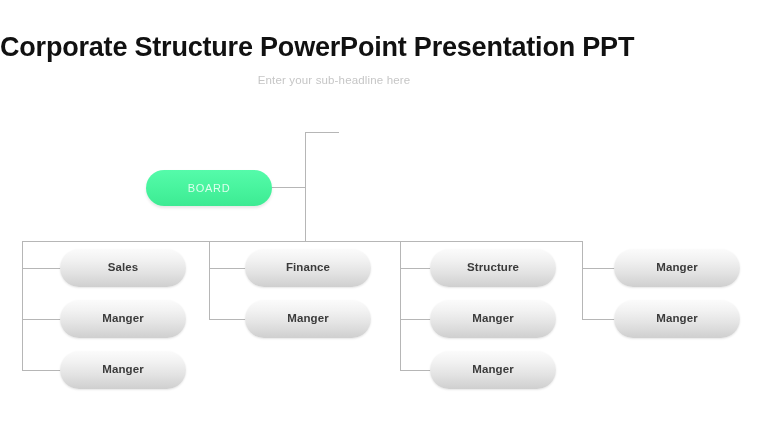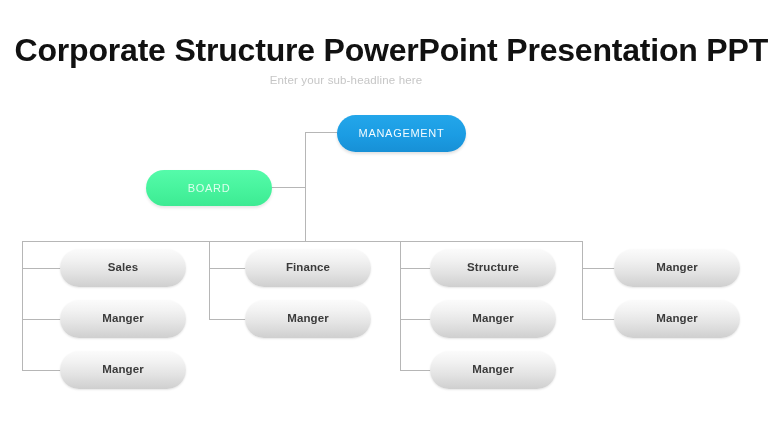--- a/index.html
+++ b/index.html
@@ -5,26 +5,26 @@
   html,body{margin:0;padding:0;}
   body{
     width:768px;height:432px;background:#ffffff;
     font-family:"Liberation Sans",sans-serif;
     overflow:hidden;position:relative;
   }
   #stage{position:absolute;inset:0;width:768px;height:432px;}
 
   
   .title{
-    position:absolute;left:0;top:32px;width:768px;text-align:right;
-    font-size:32px;font-weight:bold;color:#111111;letter-spacing:-.2px;
+    position:absolute;left:0;top:32px;width:768px;text-align:left;
+    font-size:27px;font-weight:bold;color:#111111;letter-spacing:-.2px;
     white-space:nowrap;
   }
   .subtitle{
-    position:absolute;left:12px;top:74px;width:668px;text-align:center;
+    position:absolute;left:0;top:74px;width:668px;text-align:center;
     font-size:11.5px;font-weight:normal;color:#c6c6c6;letter-spacing:.15px;
     white-space:nowrap;
   }
 
   
   .line{position:absolute;background:#b6b6b6;}
   .line.h{height:1px;}
   .line.v{width:1px;}
 
   
@@ -86,23 +86,20 @@
 
   <div class="line v" style="left:400px;top:241px;height:130px;"></div>
   <div class="line h" style="left:400px;top:268px;width:33px;"></div>
   <div class="line h" style="left:400px;top:319px;width:33px;"></div>
   <div class="line h" style="left:400px;top:370px;width:33px;"></div>
 
   <div class="line v" style="left:582px;top:241px;height:79px;"></div>
   <div class="line h" style="left:582px;top:268px;width:33px;"></div>
   <div class="line h" style="left:582px;top:319px;width:33px;"></div>
 
-  <div class="pill pill-blue" style="left:337px;top:115px;width:129px;height:37px;">
-    <span>MANAGEMENT</span>
-  </div>
 
   <div class="pill pill-gray" style="left:60px;top:249px;width:126px;height:38px;">
     <span>Sales</span>
   </div>
 
   <div class="pill pill-green" style="left:146px;top:170px;width:126px;height:36px;">
     <span>BOARD</span>
   </div>
   <div class="pill pill-gray" style="left:60px;top:300px;width:126px;height:38px;">
     <span>Manger</span>

